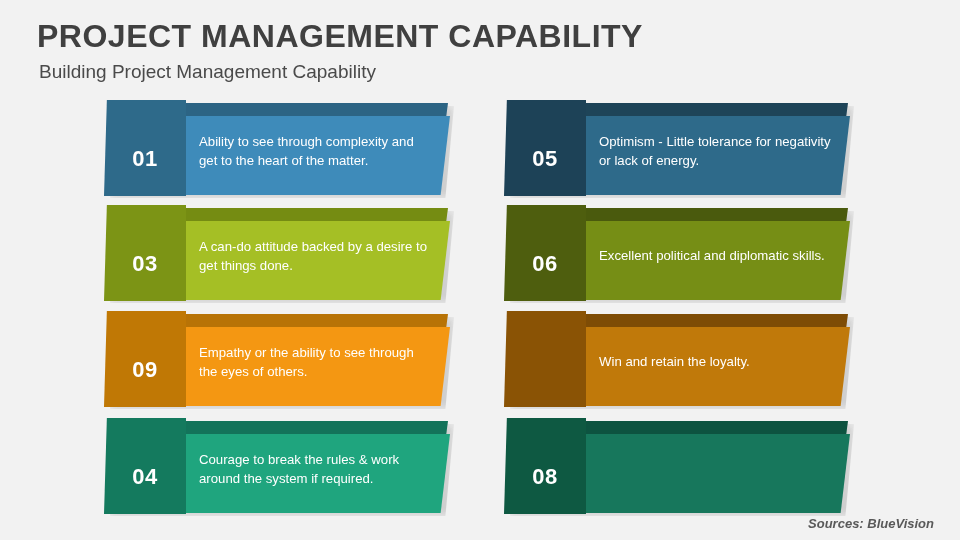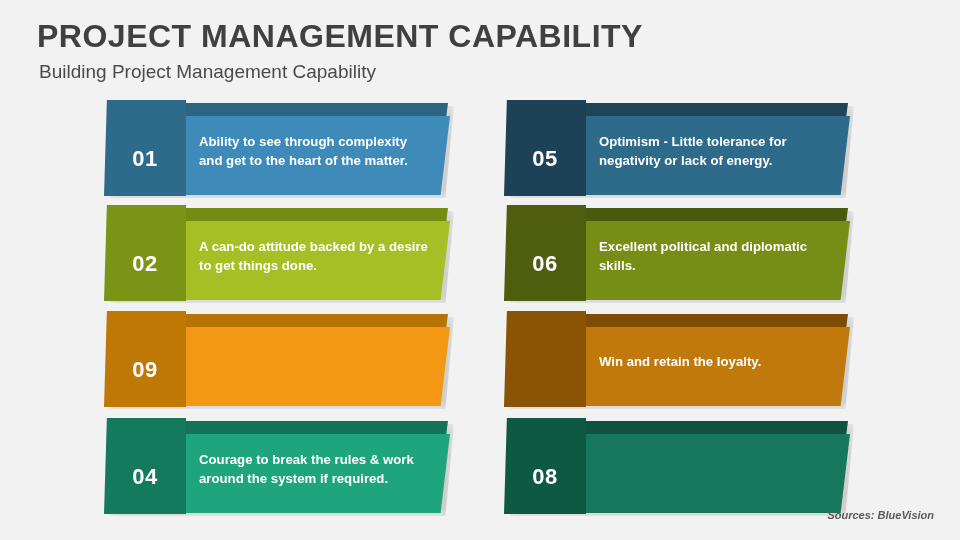--- a/index.html
+++ b/index.html
@@ -121,30 +121,30 @@
   .item-text {
     position: absolute;
     left: 95px;
     top: 16px;
     width: 232px;
     height: 71px;
     display: flex;
     align-items: center;
     color: #ffffff;
     font-size: 13.2px;
-    font-weight: bold;
+    font-weight: normal;
     line-height: 1.42;
   }
 
   
   #sources-note {
     position: absolute;
     right: 26px;
-    bottom: 19px;
-    font-size: 11px;
+    bottom: 9px;
+    font-size: 13px;
     font-style: italic;
     font-weight: bold;
     color: #595959;
     white-space: nowrap;
   }
 </style>
 </head>
 <body>
 
 <div id="slide-root">
@@ -161,30 +161,31 @@
       <div class="item-numblock" style="background: rgb(46, 106, 138);"></div>
       <div class="item-number">01</div>
       <div class="item-text">Ability to see through complexity and get to the heart of the matter.</div>
     </div>
 
     <div class="item col-left row-2">
       <div class="item-shadow"></div>
       <div class="item-strip" style="background: rgb(117, 140, 18);"></div>
       <div class="item-panel" style="background: rgb(165, 191, 37);"></div>
       <div class="item-numblock" style="background: rgb(124, 148, 21);"></div>
-      <div class="item-number">02</div>
+      <div class="item-number">03</div>
       <div class="item-text">A can-do attitude backed by a desire to get things done.</div>
     </div>
 
     <div class="item col-left row-3">
       <div class="item-shadow"></div>
       <div class="item-strip" style="background: rgb(184, 115, 6);"></div>
       <div class="item-panel" style="background: rgb(244, 151, 18);"></div>
       <div class="item-numblock" style="background: rgb(192, 120, 5);"></div>
       <div class="item-number">09</div>
+      <div class="item-text">Empathy or the ability to see through the eyes of others.</div>
     </div>
 
     <div class="item col-left row-4">
       <div class="item-shadow"></div>
       <div class="item-strip" style="background: rgb(19, 115, 90);"></div>
       <div class="item-panel" style="background: rgb(31, 165, 126);"></div>
       <div class="item-numblock" style="background: rgb(20, 122, 94);"></div>
       <div class="item-number">04</div>
       <div class="item-text">Courage to break the rules &amp; work around the system if required.</div>
     </div>

